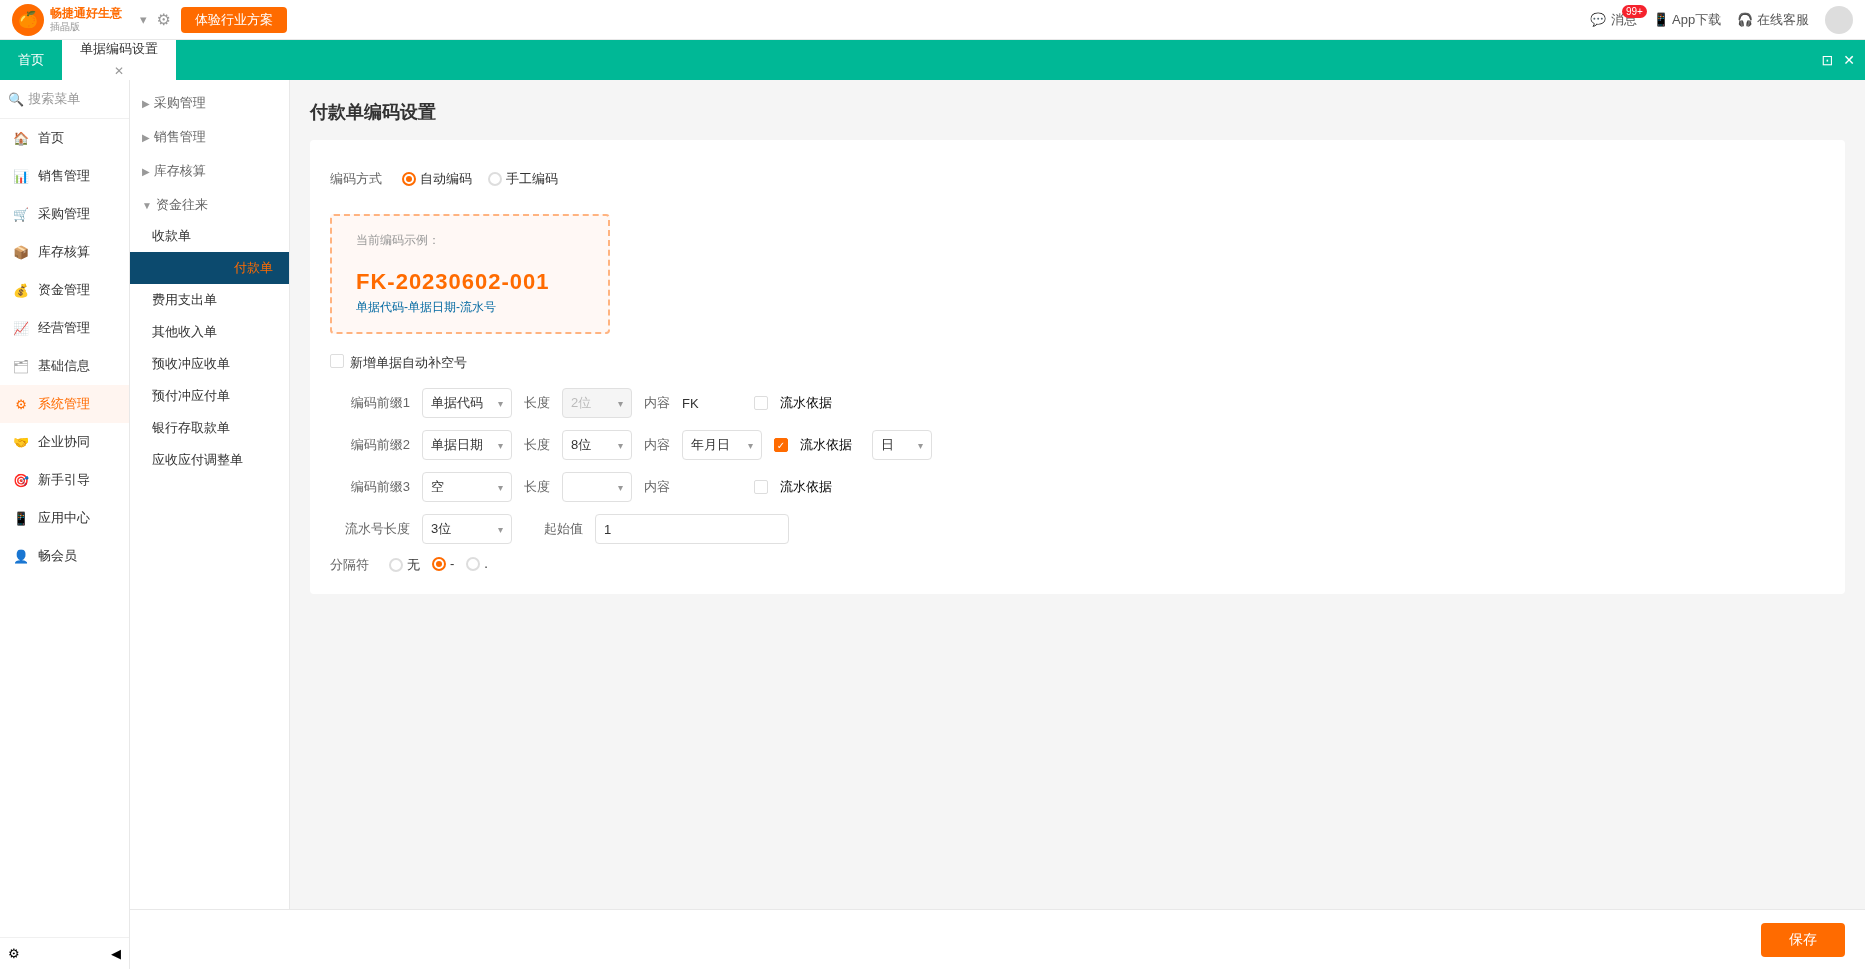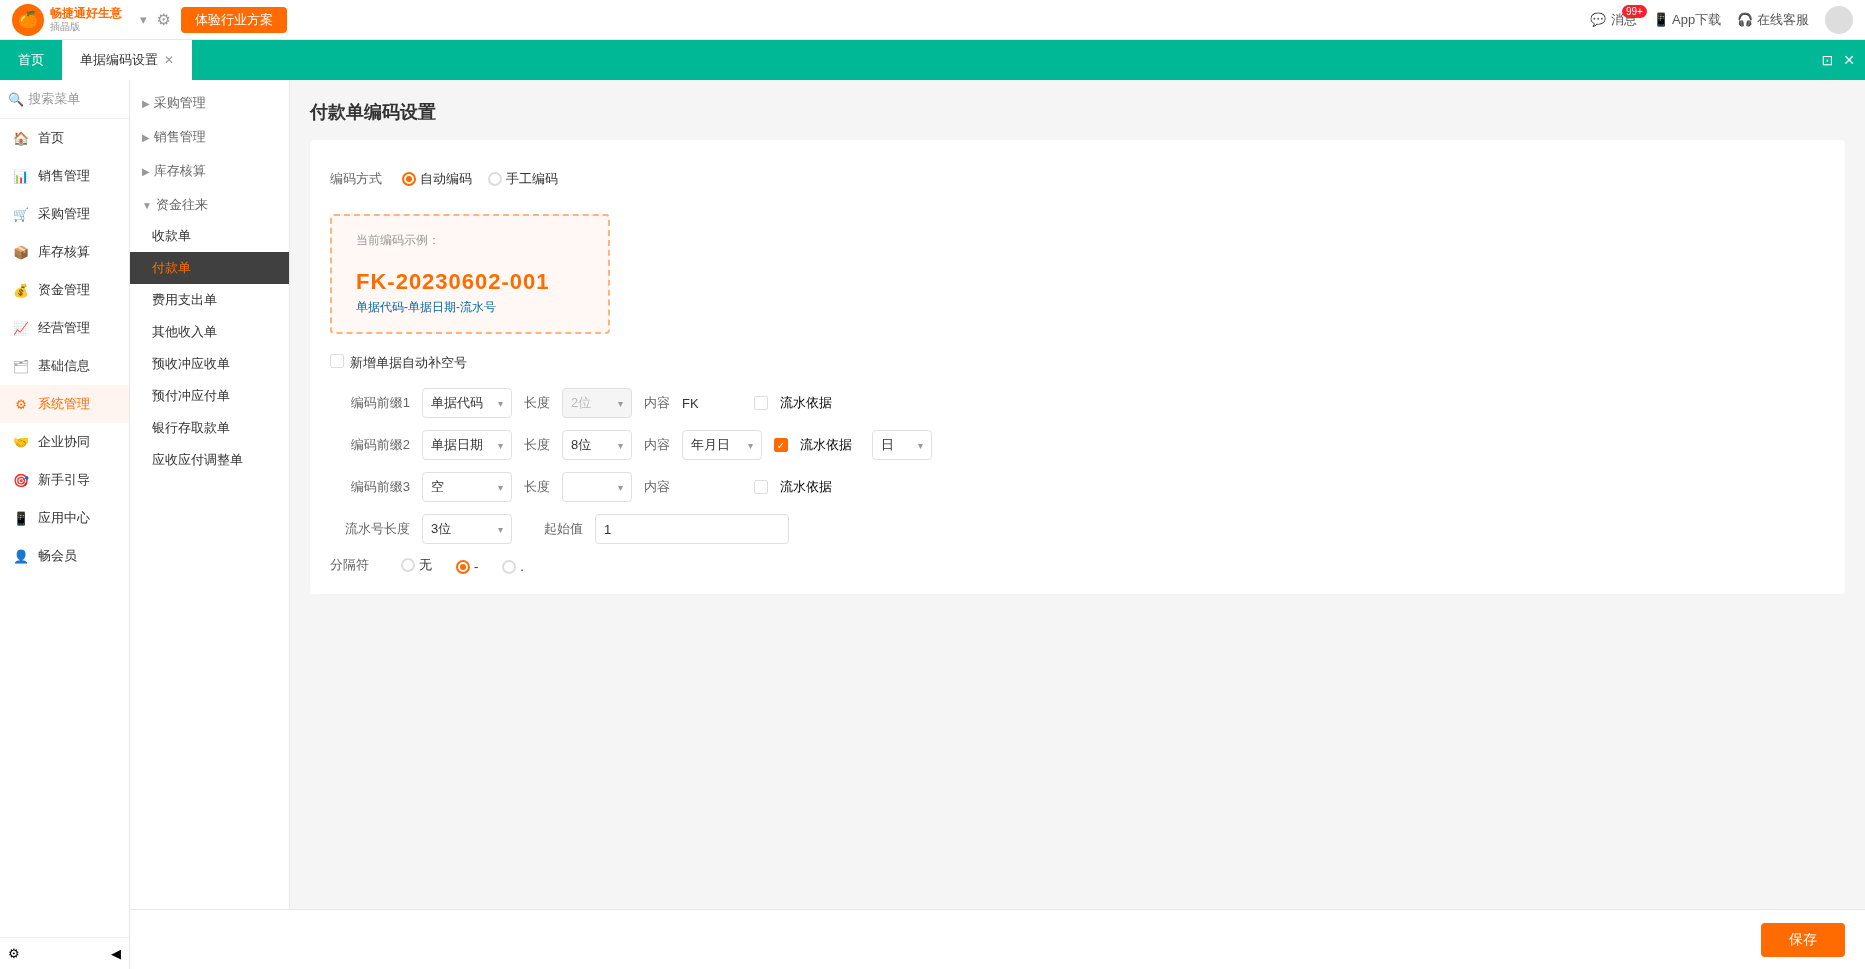--- a/index.html
+++ b/index.html
@@ -42,20 +42,21 @@
       display: flex;
       align-items: center;
       cursor: pointer;
       color: white;
       font-size: 13px;
       gap: 6px;
     }
     .tab-item.active {
       background: white;
       color: #333;
+      flex-direction: column;
     }
     .tab-close { font-size: 12px; cursor: pointer; color: #999; }
     .tab-bar-right { margin-left: auto; display: flex; align-items: center; gap: 10px; padding-right: 10px; color: white; font-size: 16px; cursor: pointer; }
 
     
     .main-layout { display: flex; height: calc(969px - 80px); }
 
     
     .sidebar {
       width: 130px;
@@ -106,21 +107,21 @@
       display: flex;
       align-items: center;
       gap: 4px;
     }
     .sub-item {
       padding: 7px 16px 7px 22px;
       color: #333;
       font-size: 13px;
       cursor: pointer;
     }
-    .sub-item.active { background: #404040; color: #ff6b00; }
+    .sub-item.active { background: #0c4a6e; color: #ff6b00; text-align: right; }
 
     
     .content {
       flex: 1;
       background: #f5f5f5;
       overflow-y: auto;
       padding: 20px;
     }
     .page-title {
       font-size: 18px;
@@ -195,21 +196,21 @@
     .input-field.disabled { background: #f5f5f5; color: #bbb; gap: 20px; }
     .content-label { color: #666; font-size: 13px; }
     .content-value { font-size: 13px; color: #333; min-width: 60px; }
     .checkbox-inline {
       width: 14px; height: 14px; border: 1px solid #ddd; border-radius: 2px;
       display: inline-flex; align-items: center; justify-content: center;
     }
     .checkbox-inline.checked { background: #ff6b00; border-color: #ff6b00; color: white; font-size: 10px; }
 
     
-    .separator-row { display: flex; align-items: flex-end; gap: 24px; margin-top: 4px; }
+    .separator-row { display: flex; align-items: flex-start; gap: 12px; margin-top: 4px; }
     .separator-label { color: #666; font-size: 13px; }
 
     
     .bottom-bar {
       height: 60px;
       background: white;
       border-top: 1px solid #e8e8e8;
       display: flex;
       align-items: center;
       justify-content: flex-end;

